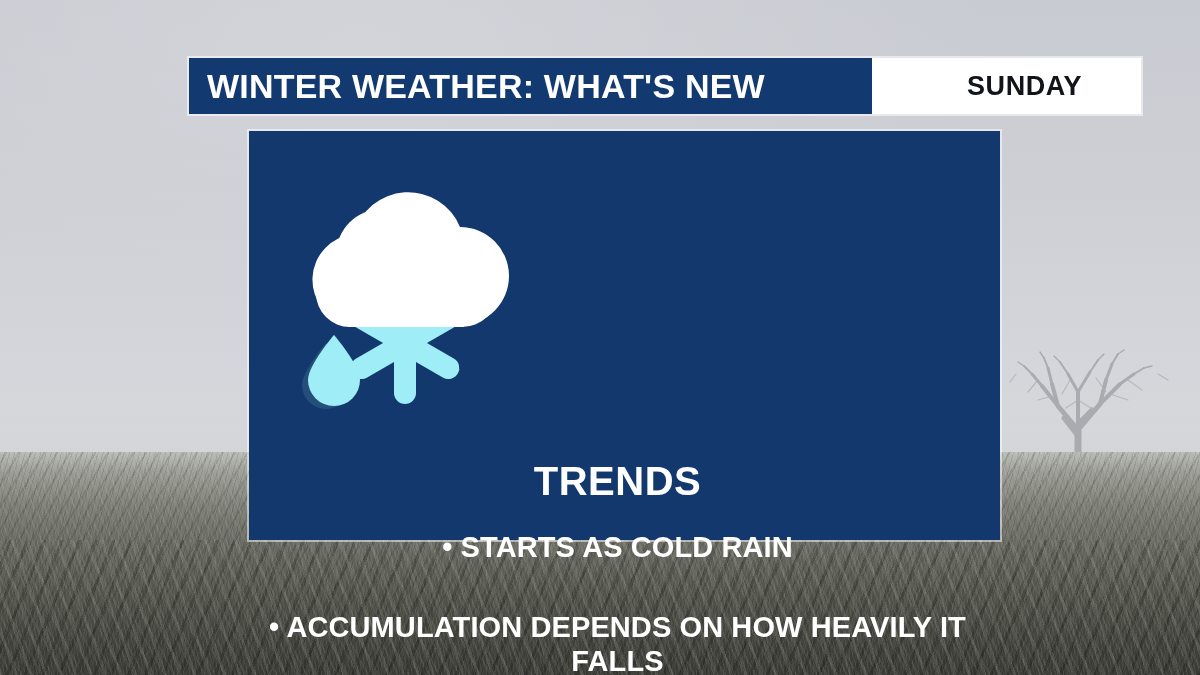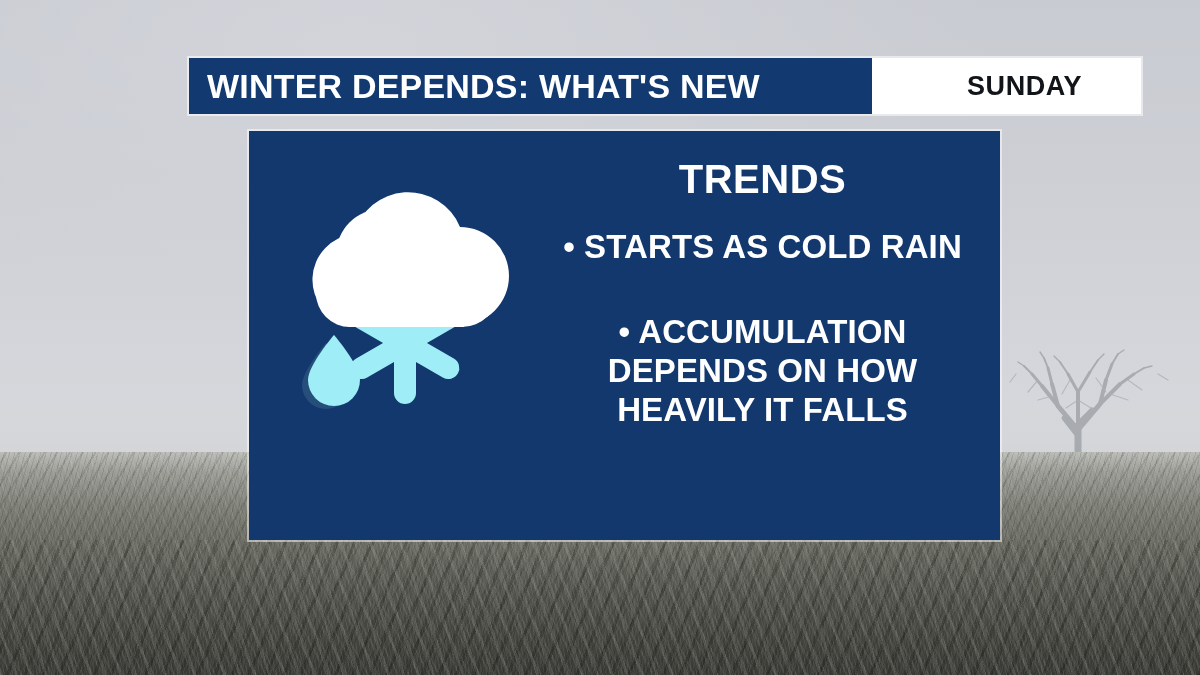--- a/index.html
+++ b/index.html
@@ -102,20 +102,21 @@
     padding-left:36px;
   }
 
   
   .panel {
     position:absolute; left:249px; top:131px;
     width:751px; height:409px;
     background:#12386e;
     box-shadow:0 0 0 2px rgba(255,255,255,.5);
     display:flex;
+    flex-direction:column;
   }
   .panel-icon {
     width:290px;
     display:flex; align-items:flex-start; justify-content:center;
     padding-top:52px;
   }
   .panel-body {
     flex:1;
     padding:26px 18px 10px 4px;
     display:flex; flex-direction:column; align-items:center;
@@ -124,21 +125,21 @@
   .trends-title {
     color:#ffffff;
     font-size:40px;
     font-weight:bold;
     letter-spacing:.5px;
     margin-bottom:26px;
   }
   .bullets { width:100%; }
   .bullet {
     color:#ffffff;
-    font-size:33px;
+    font-size:29px;
     font-weight:bold;
     line-height:1.18;
     text-align:center;
     letter-spacing:.1px;
     margin-bottom:30px;
   }
   .bullet:last-child { margin-bottom:0;margin-top:46px; }
 
   .icon-wrap { width:240px; height:250px; position:relative; }
   .icon-wrap svg { display:block; }
@@ -168,21 +169,21 @@
     </svg>
   </div>
 
   <div class="bg-ground"></div>
   <div class="grass-tex"></div>
   <div class="grass-tex2"></div>
   <div class="grass-tex3"></div>
   <div class="grass-vig"></div>
 
   <div class="header-row">
-    <div class="header-title">WINTER DEPENDS: WHAT'S NEW</div>
+    <div class="header-title">WINTER WEATHER: WHAT'S NEW</div>
     <div class="header-day">SUNDAY</div>
   </div>
 
   <div class="panel">
 
     <div class="panel-icon">
       <div class="icon-wrap">
         <svg width="240" height="250" viewBox="0 0 240 250">
 
           <path d="M52 160 C52 160 28 188 28 202 A24 24 0 0 0 76 202 C76 188 52 160 52 160 Z" fill="#2d5580" opacity=".75"></path>

